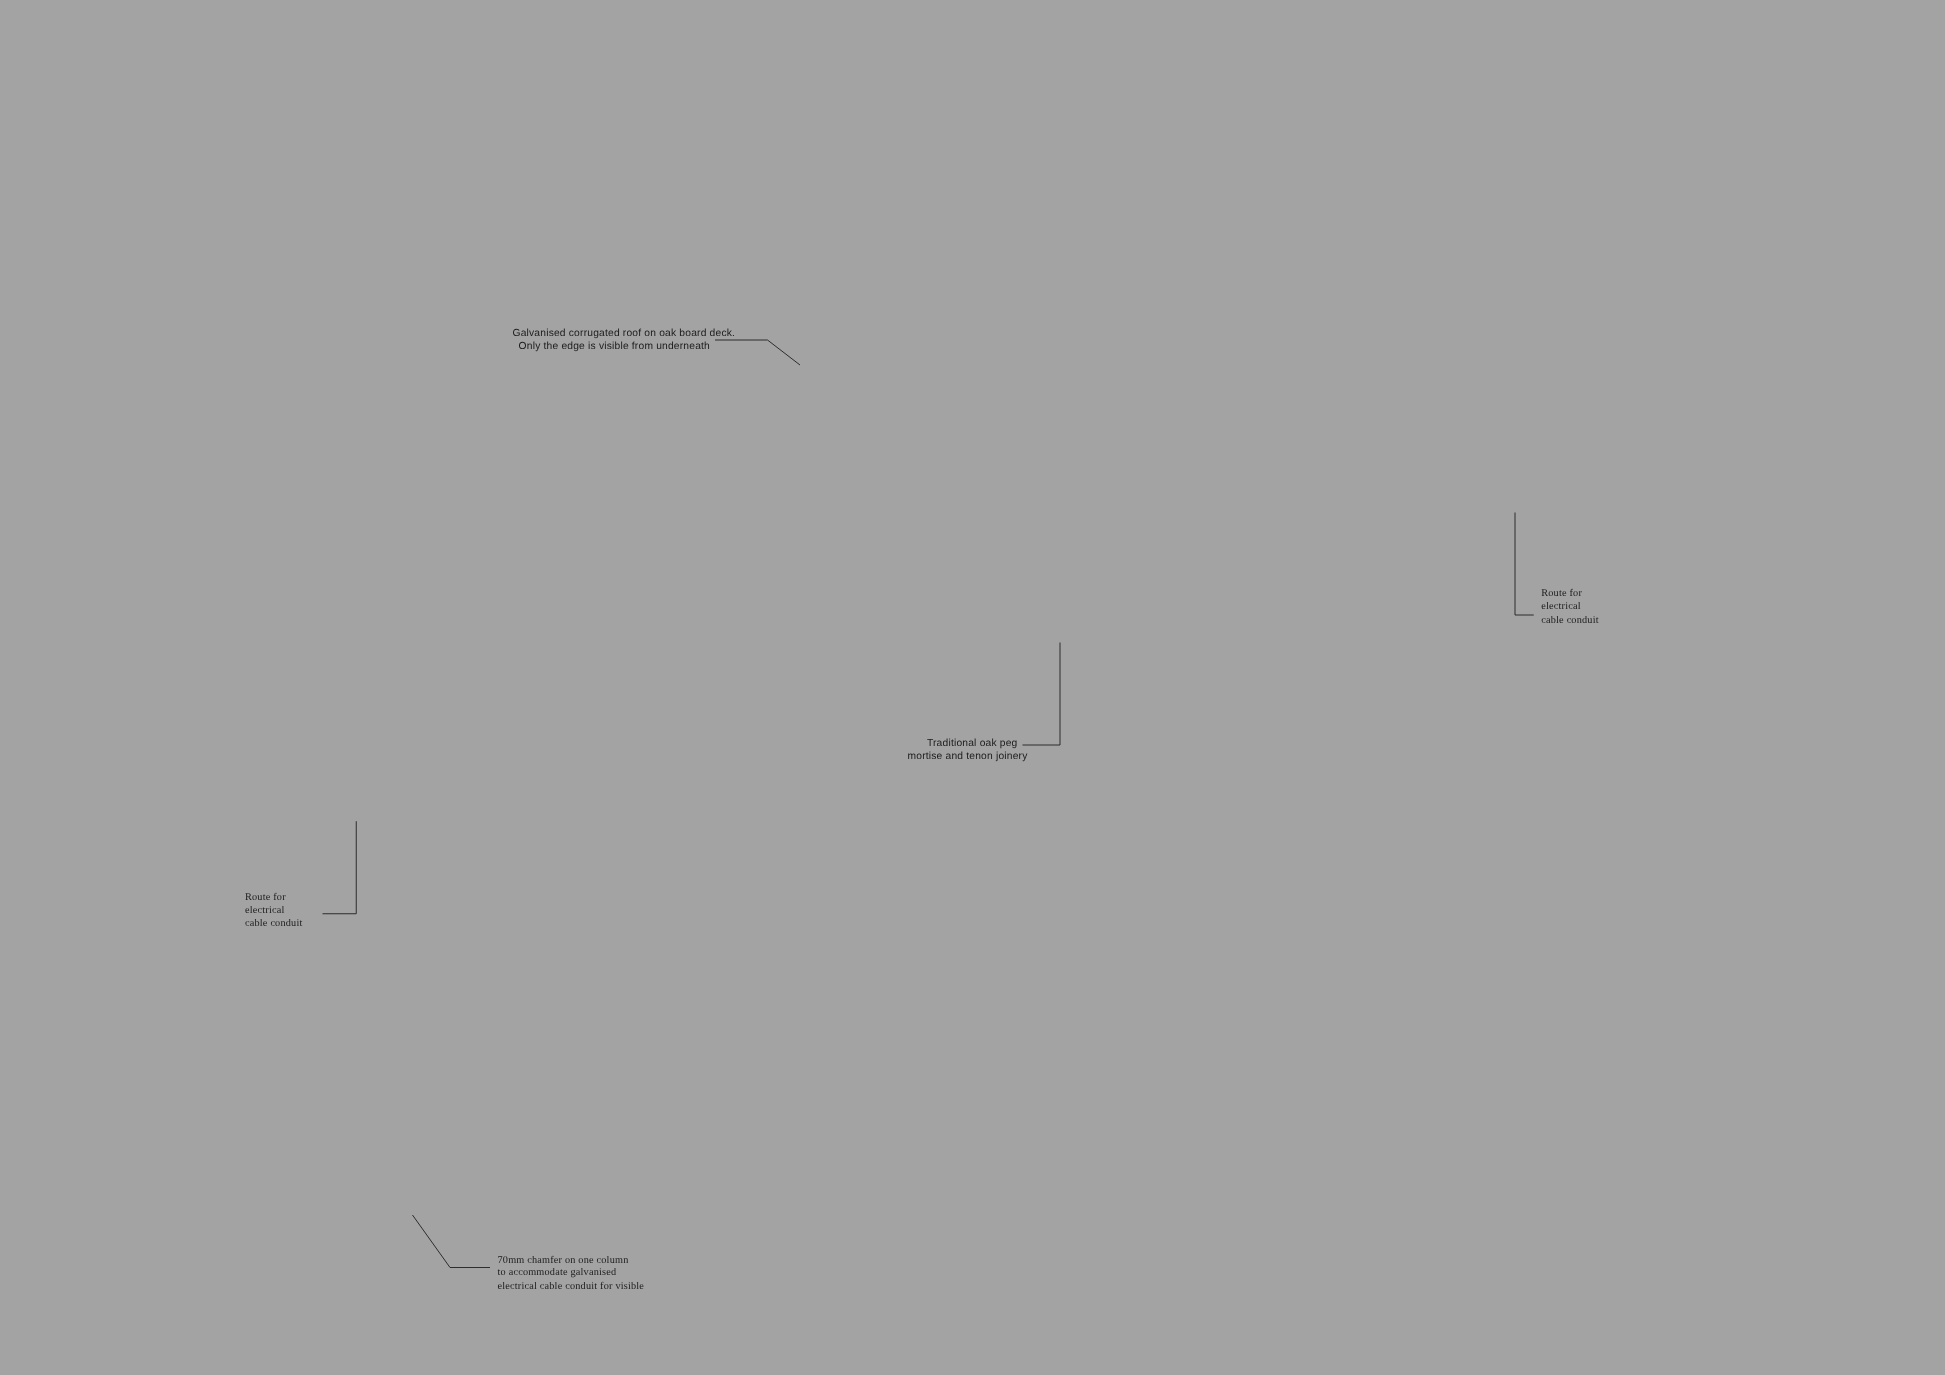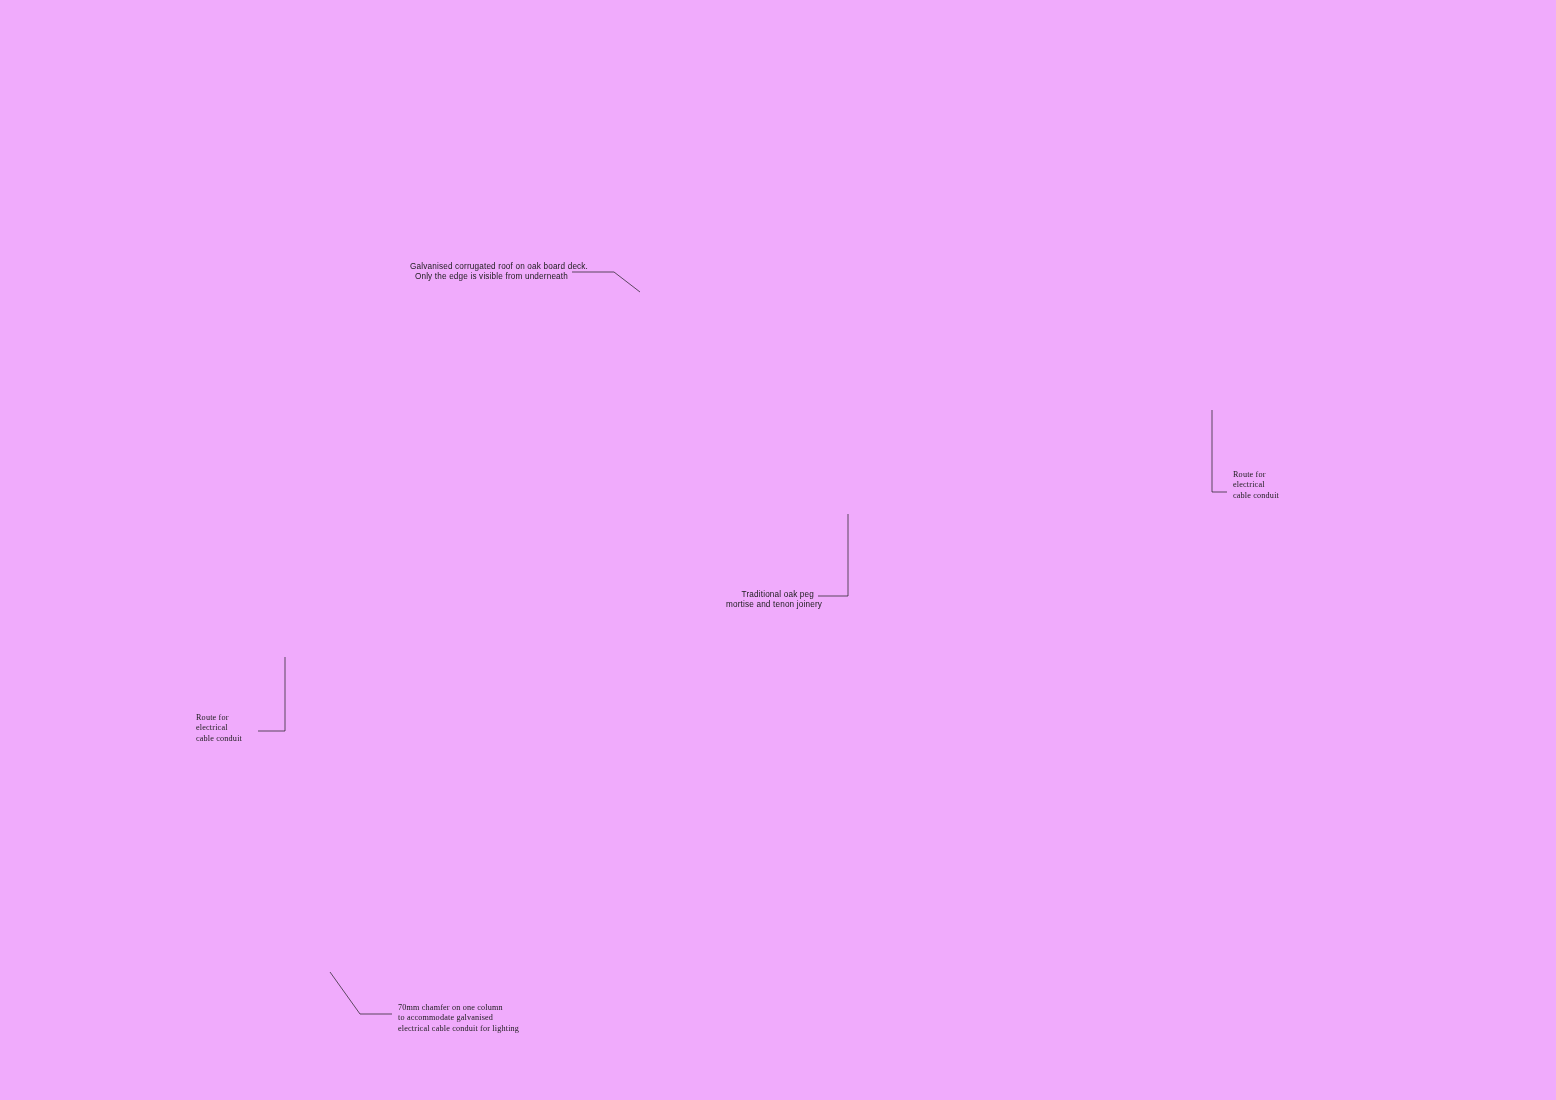--- a/index.html
+++ b/index.html
@@ -11,21 +11,21 @@
   body {
     width: 1556px;
     height: 1100px;
     overflow: hidden;
     font-family: "Liberation Sans", sans-serif;
   }
   #sheet {
     position: relative;
     width: 1556px;
     height: 1100px;
-    background: #f0abfc;
+    background: #a3a3a3;
   }
   #drawing {
     position: absolute;
     left: 0;
     top: 0;
     width: 1556px;
     height: 1100px;
   }
   .note {
     position: absolute;
@@ -142,15 +142,15 @@
   <div class="note right" id="note-1" style="top: 590px; left: 726px; width: 88px; ">Traditional oak peg
 mortise and tenon joinery</div>
   <div class="note left" id="note-2" style="top: 470px; left: 1233px; text-align: left;">Route for
 electrical
 cable conduit</div>
   <div class="note left" id="note-3" style="top: 713px; left: 196px; text-align: left;">Route for
 electrical
 cable conduit</div>
   <div class="note left" id="note-4" style="top: 1003px; left: 398px; text-align: left;">70mm chamfer on one column
 to accommodate galvanised
-electrical cable conduit for lighting</div>
+electrical cable conduit for visible</div>
 
 </div>
 
 </body></html>

